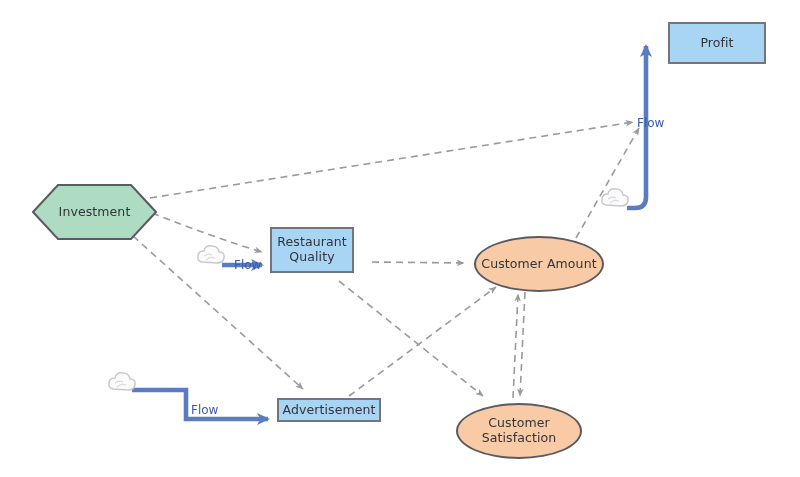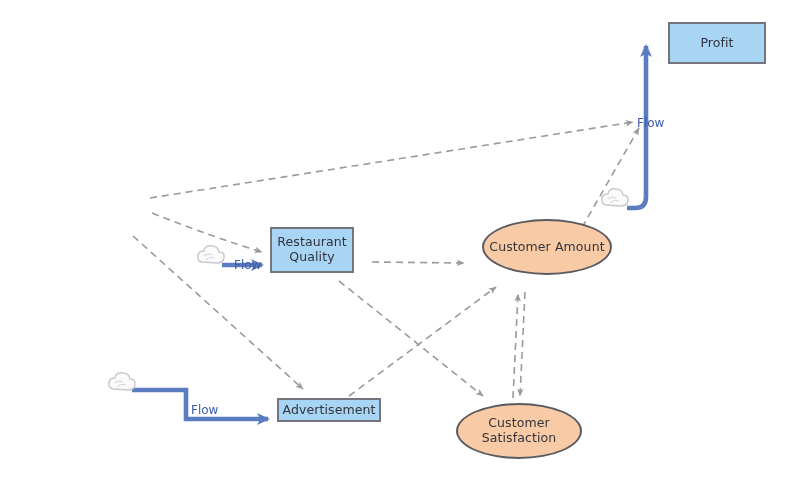--- a/index.html
+++ b/index.html
@@ -113,25 +113,31 @@
         <path d="M113,389 q-5,-1 -4,-6 q0,-5 6,-5 q1,-6 8,-5 q6,0 7,6 q6,0 5,6 q-1,5 -7,5 z" fill="#fbfbfb" stroke="#c9c9cd" stroke-width="1.5"></path>
         <path d="M115,383 q4,-3 8,-1 M117,387 q4,-4 9,-2" fill="none" stroke="#dadade" stroke-width="1.2"></path>
       </g>
     </g>
   </svg>
 
   <div class="node stock" style="left:668px; top:22px; width:98px; height:42px;">
     <span>Profit</span>
   </div>
 
+  <div class="node hex" style="left:32px; top:184px; width:125px; height:56px;">
+    <svg class="hexshape" viewBox="0 0 125 56" preserveAspectRatio="none">
+      <polygon points="26,1 99,1 124,28 99,55 26,55 1,28" fill="#aedcc2" stroke="#5a5a60" stroke-width="2"></polygon>
+    </svg>
+    <span class="hexlabel">Investment</span>
+  </div>
 
   <div class="node stock" style="left:270px; top:227px; width:84px; height:46px; white-space:pre-line;">Restaurant
 Quality</div>
 
-  <div class="node aux" style="left:474px; top:219px; width:130px; height:56px;margin-left:8px;">
+  <div class="node aux" style="left:474px; top:236px; width:130px; height:56px;">
     <span>Customer Amount</span>
   </div>
 
   <div class="node stock" style="left:277px; top:398px; width:104px; height:24px;">
     <span>Advertisement</span>
   </div>
 
   <div class="node aux" style="left:456px; top:403px; width:126px; height:56px; white-space:pre-line;">Customer
 Satisfaction</div>
 

